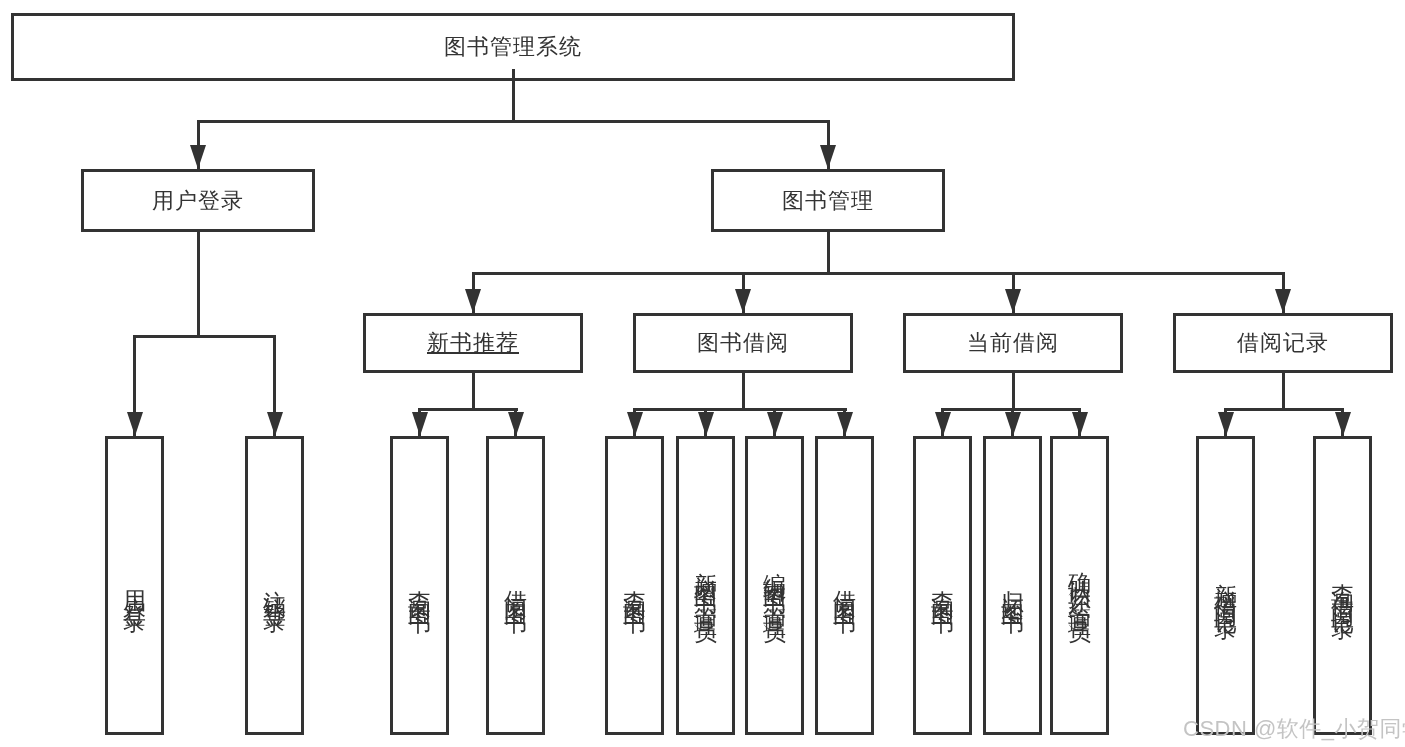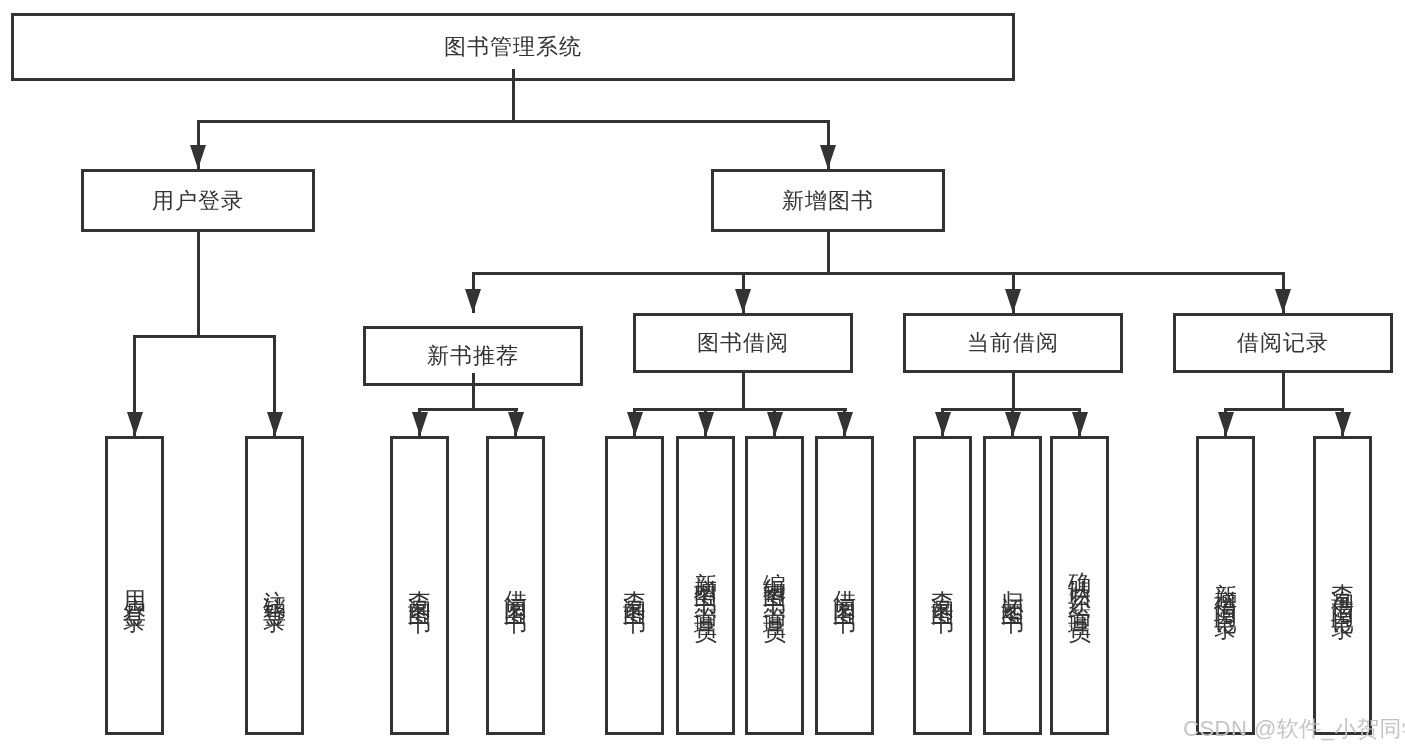--- a/index.html
+++ b/index.html
@@ -51,42 +51,42 @@
   <div class="hline" style="left:196.5px;top:120px;width:633px;"></div>
   <div class="vline" style="left:196.5px;top:120px;height:49px;"></div>
   <div class="arr" style="left:190px;top:145px;"></div>
   <div class="vline" style="left:826.5px;top:120px;height:49px;"></div>
   <div class="arr" style="left:820px;top:145px;"></div>
 
   <div class="box" style="left:81px;top:169px;width:234px;height:63px;">
     <span>用户登录</span>
   </div>
   <div class="box" style="left:711px;top:169px;width:234px;height:63px;">
-    <span>新增图书</span>
+    <span>图书管理</span>
   </div>
 
   <div class="vline" style="left:196.5px;top:232px;height:103px;"></div>
   <div class="hline" style="left:133px;top:335px;width:143px;"></div>
   <div class="vline" style="left:133px;top:335px;height:101px;"></div>
   <div class="arr" style="left:126.5px;top:412px;"></div>
   <div class="vline" style="left:273px;top:335px;height:101px;"></div>
   <div class="arr" style="left:266.5px;top:412px;"></div>
 
   <div class="vline" style="left:826.5px;top:232px;height:40px;"></div>
   <div class="hline" style="left:471.5px;top:272px;width:813px;"></div>
   <div class="vline" style="left:471.5px;top:272px;height:41px;"></div>
   <div class="arr" style="left:465px;top:289px;"></div>
   <div class="vline" style="left:741.5px;top:272px;height:41px;"></div>
   <div class="arr" style="left:735px;top:289px;"></div>
   <div class="vline" style="left:1011.5px;top:272px;height:41px;"></div>
   <div class="arr" style="left:1005px;top:289px;"></div>
   <div class="vline" style="left:1281.5px;top:272px;height:41px;"></div>
   <div class="arr" style="left:1275px;top:289px;"></div>
 
-  <div class="box" style="left:363px;top:326px;width:220px;height:60px;">
+  <div class="box" style="left:363px;top:313px;width:220px;height:60px;text-decoration:underline;">
     <span>新书推荐</span>
   </div>
   <div class="box" style="left:903px;top:313px;width:220px;height:60px;">
     <span>当前借阅</span>
   </div>
   <div class="box" style="left:633px;top:313px;width:220px;height:60px;">
     <span>图书借阅</span>
   </div>
   <div class="box" style="left:1173px;top:313px;width:220px;height:60px;text-align:center;">
     <span>借阅记录</span>

